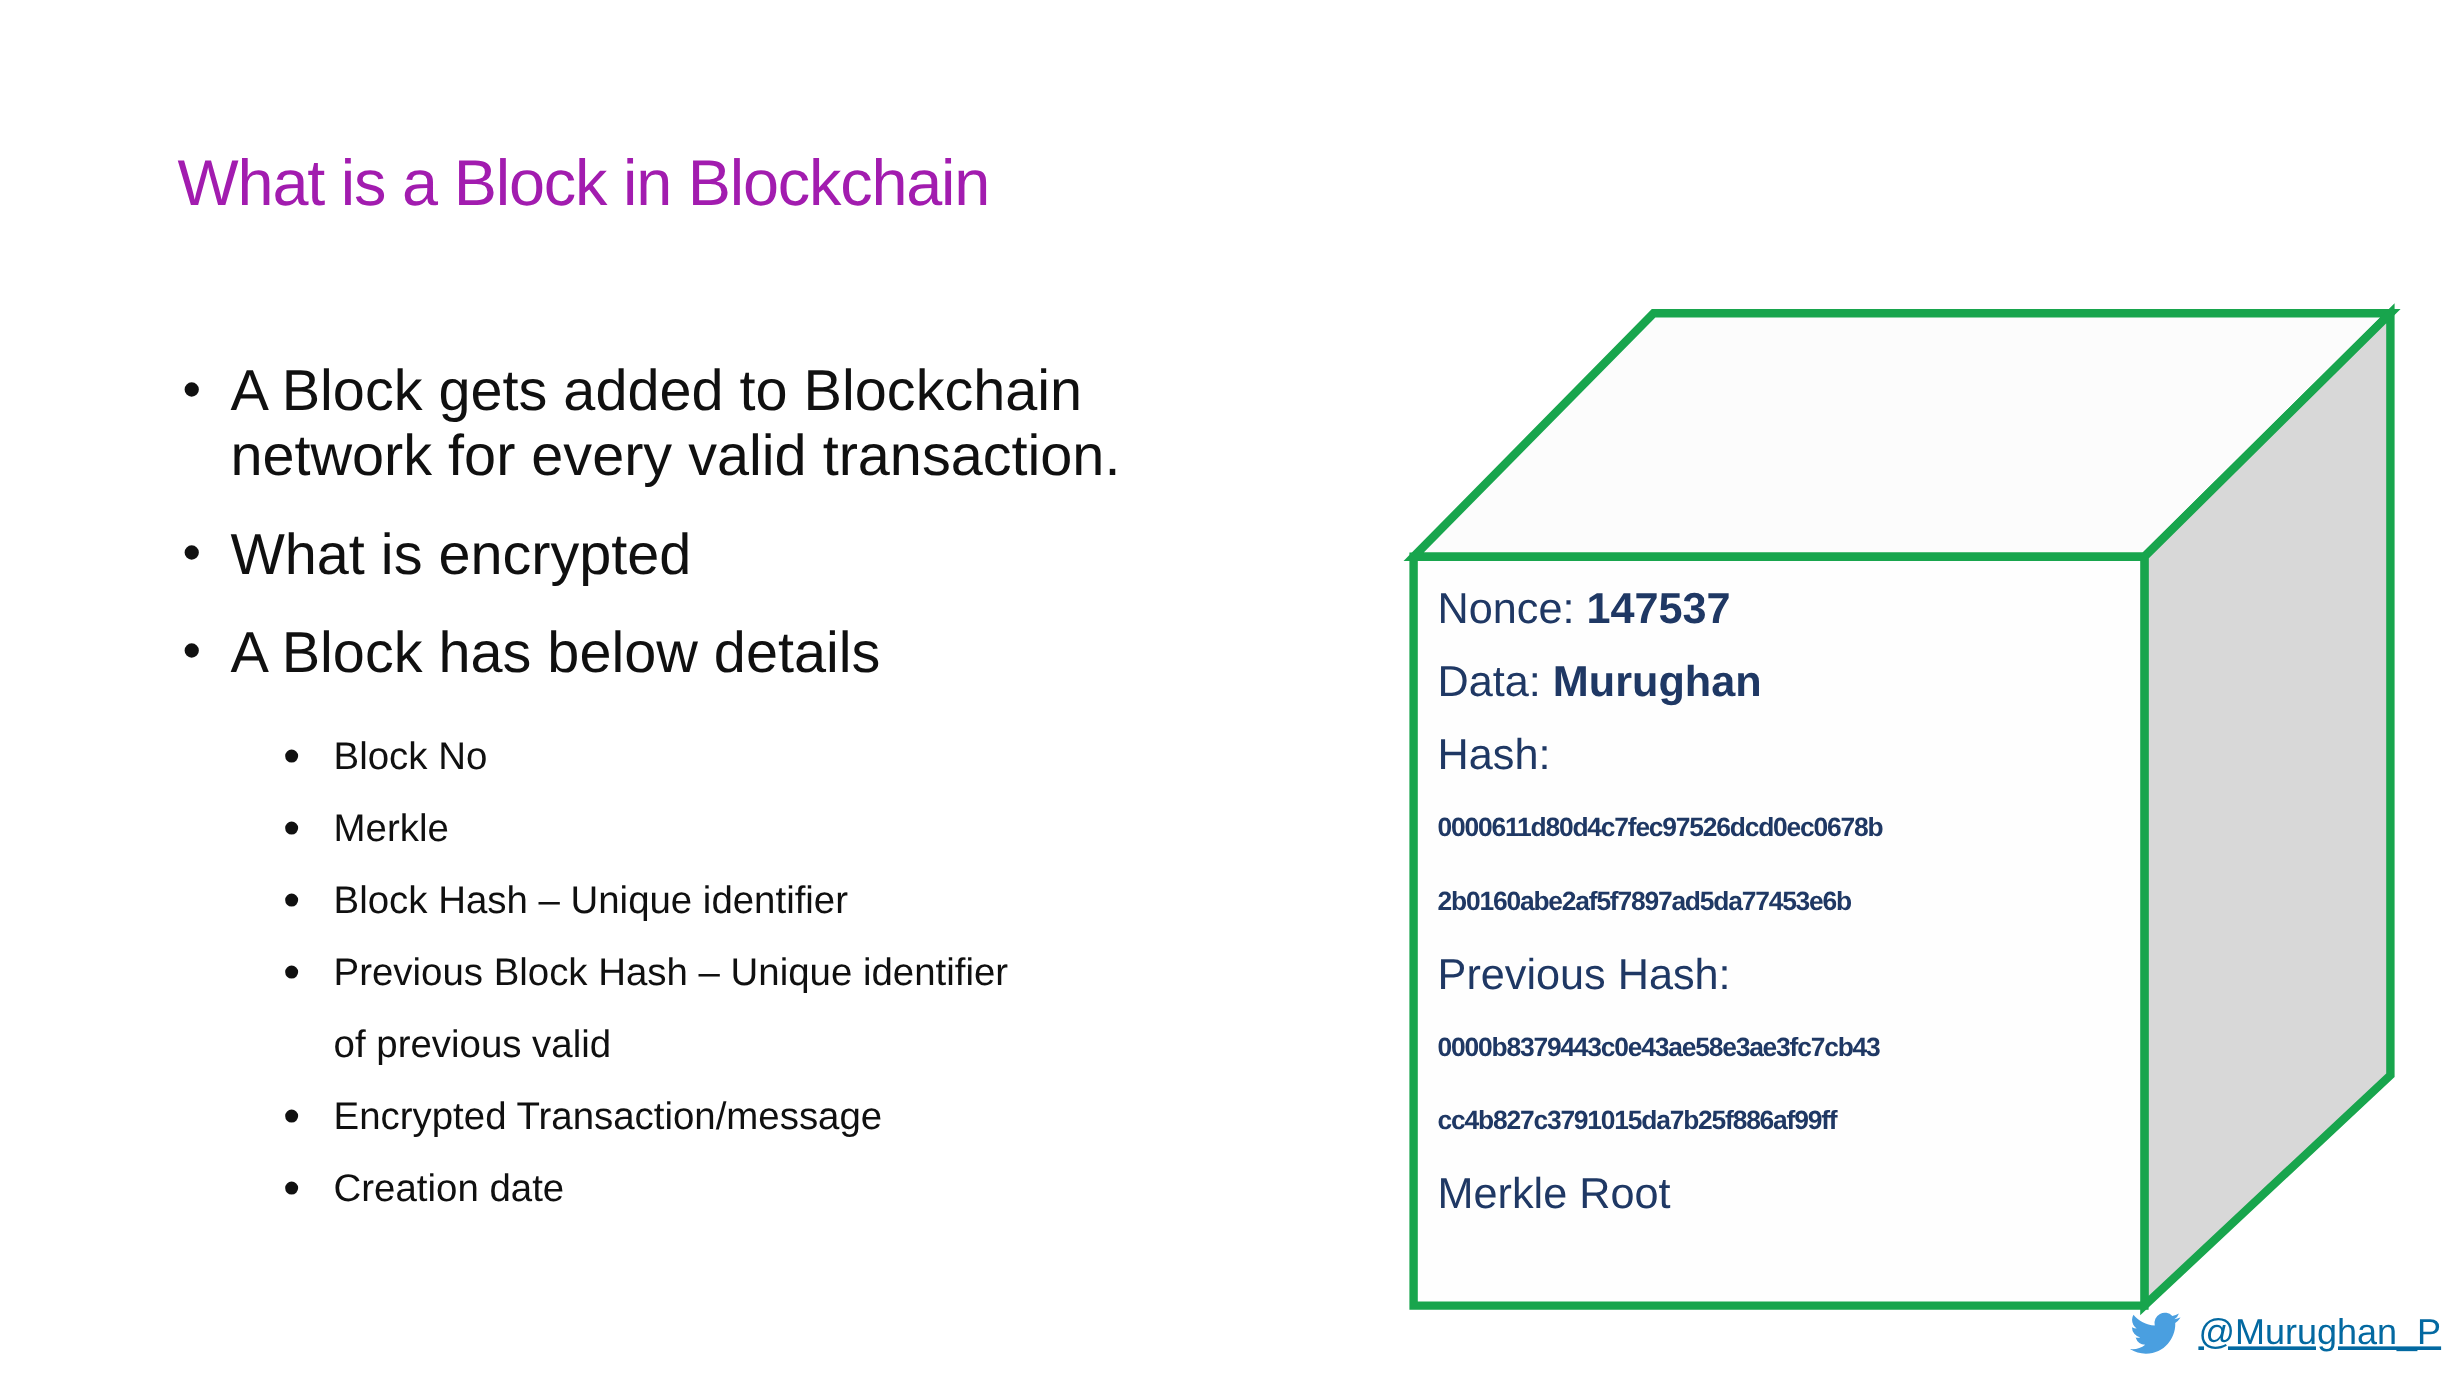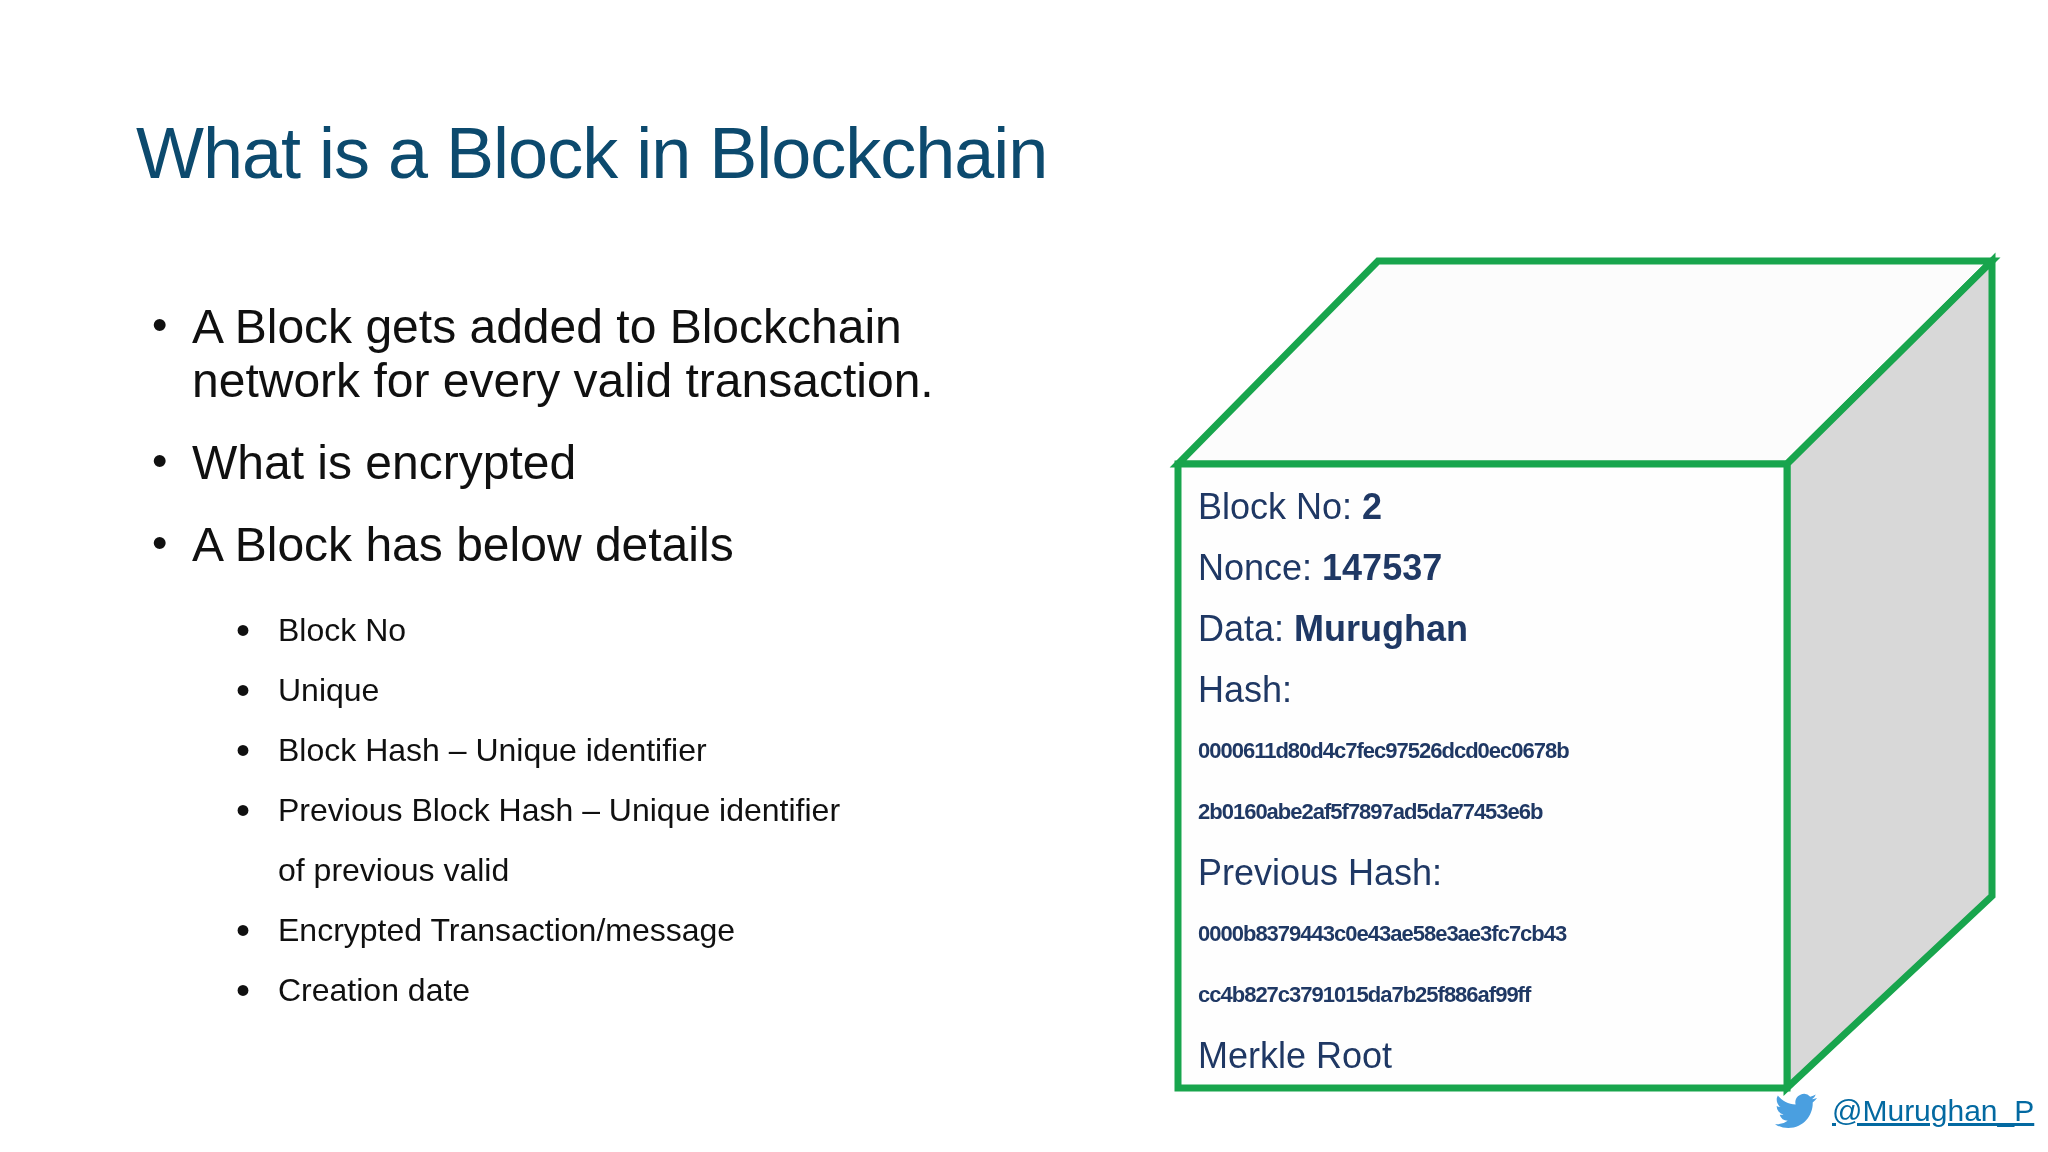--- a/index.html
+++ b/index.html
@@ -3,23 +3,23 @@
 <meta charset="utf-8">
 <style>
   html,body { margin:0; padding:0; background:#ffffff; }
   .slide {
     position:relative; width:2048px; height:1152px;
     background:#ffffff; overflow:hidden;
     font-family:"Liberation Sans", sans-serif;
     color:#111111;
   }
   .title {
-    position:absolute; left:136px; top:108px;
-    font-size:72px; font-weight:300; letter-spacing:-1px;
-    line-height:90px; color:#0c4a6e; white-space:nowrap;
+    position:absolute; left:148px; top:108px;
+    font-size:54px; font-weight:300; letter-spacing:-1px;
+    line-height:90px; color:#a21caf; white-space:nowrap;
   }
   .bullets { position:absolute; left:152px; top:300px; width:980px; }
   .b1 {
     position:relative; padding-left:40px;
     font-size:48px; line-height:54px; margin-bottom:28px; color:#101010;
   }
   .b1::before { content:"\2022"; position:absolute; left:0; top:-2px; font-size:44px; }
   .sublist { margin-left:84px; margin-top:8px; }
   .b2 {
     position:relative; padding-left:42px;
@@ -57,21 +57,21 @@
       <div>What is encrypted</div>
     </div>
     <div class="b1">
       <div>A Block has below details</div>
     </div>
     <div class="sublist">
       <div class="b2">
         <div>Block No</div>
       </div>
       <div class="b2">
-        <div>Unique</div>
+        <div>Merkle</div>
       </div>
       <div class="b2">
         <div>Block Hash – Unique identifier</div>
       </div>
       <div class="b2">
         <div>Previous Block Hash – Unique identifier</div>
         <div>of previous valid</div>
       </div>
       <div class="b2">
         <div>Encrypted Transaction/message</div>
@@ -82,23 +82,20 @@
     </div>
   </div>
 
   <svg class="cube-svg" viewBox="0 0 2048 1152" xmlns="http://www.w3.org/2000/svg">
     <polygon points="1178,464 1378,261 1992,261 1787,464" fill="#fcfcfc" stroke="#18a54d" stroke-width="7" stroke-linejoin="miter"></polygon>
     <polygon points="1787,464 1992,261 1992,896 1787,1088" fill="#d8d8d8" stroke="#18a54d" stroke-width="7" stroke-linejoin="miter"></polygon>
     <polygon points="1178,464 1787,464 1787,1088 1178,1088" fill="#fefefe" stroke="#18a54d" stroke-width="7" stroke-linejoin="miter"></polygon>
   </svg>
 
   <div class="cube-text">
-    <div class="cl">
-      <span class="lbl">Block No: </span><span class="val">2</span>
-    </div>
     <div class="cl">
       <span class="lbl">Nonce: </span><span class="val">147537</span>
     </div>
     <div class="cl">
       <span class="lbl">Data: </span><span class="val">Murughan</span>
     </div>
     <div class="cl">
       <span class="lbl">Hash:</span>
     </div>
     <div class="cl hash">

